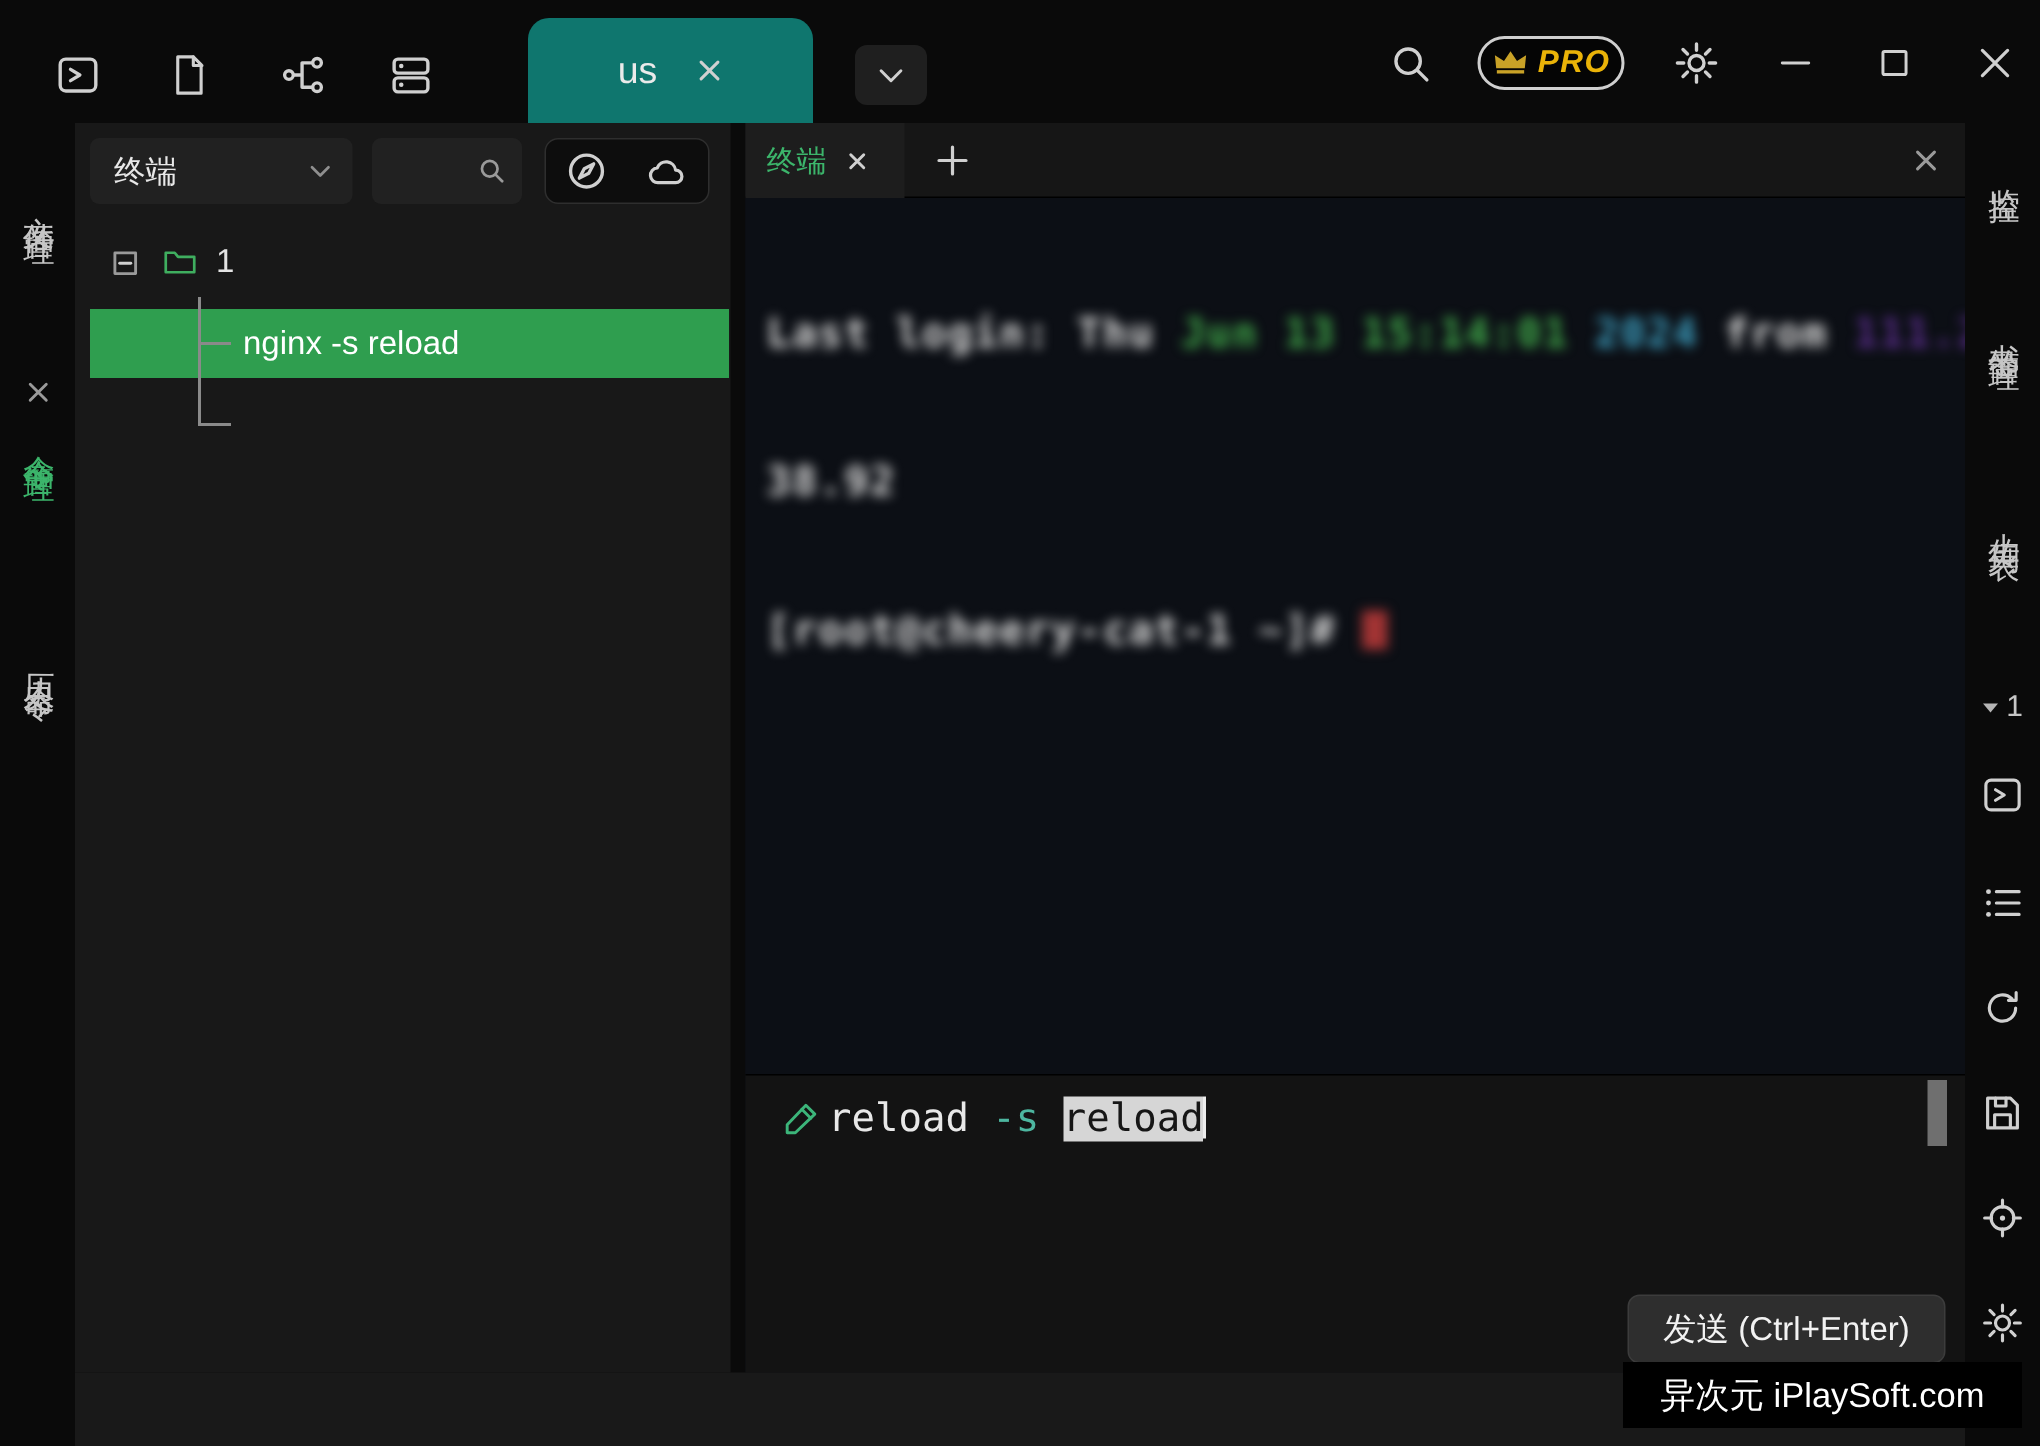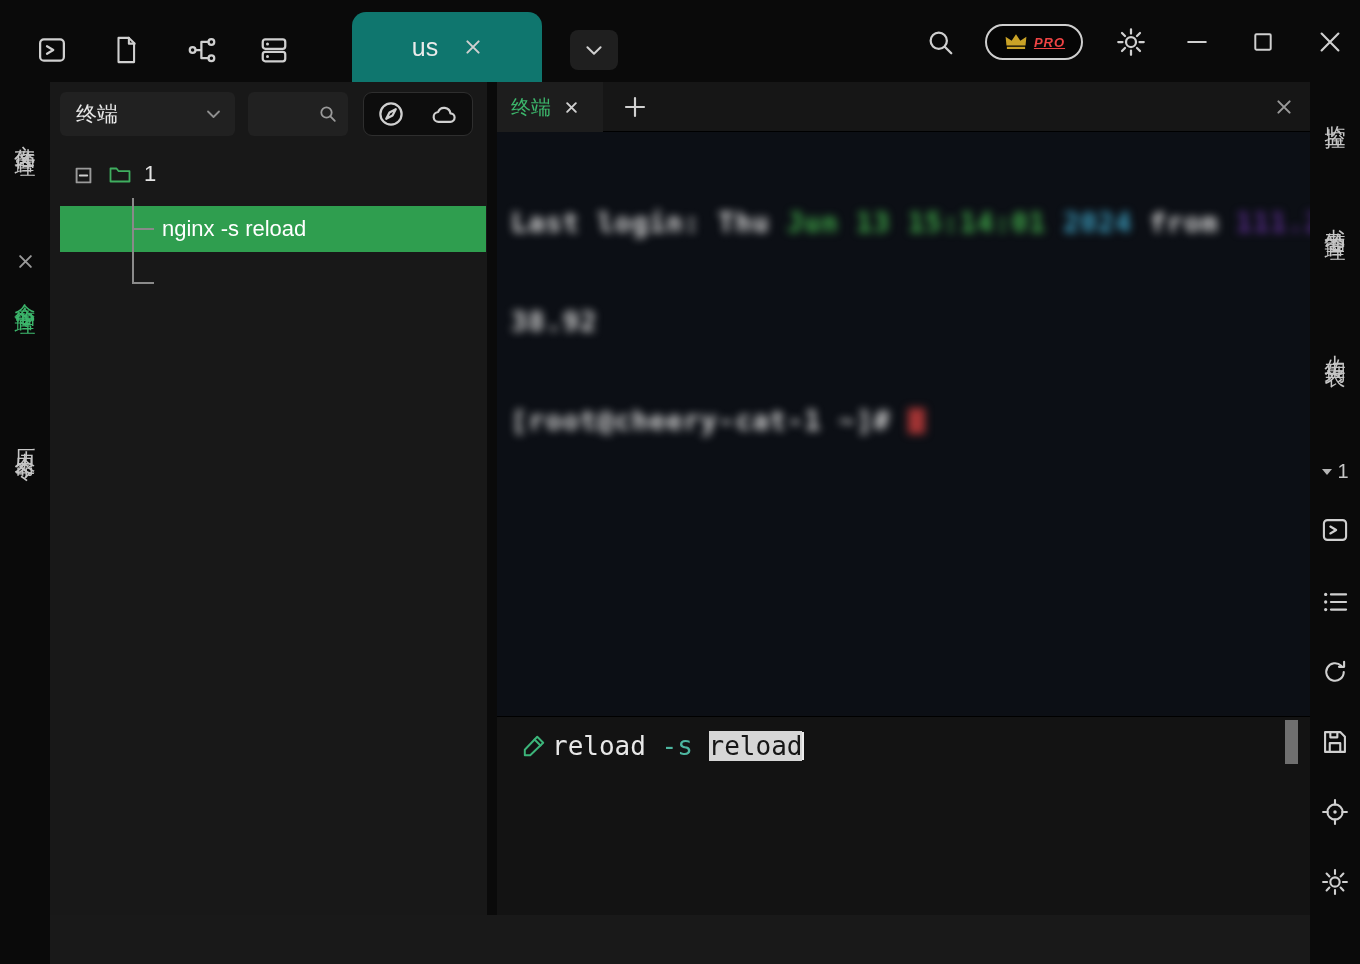--- a/index.html
+++ b/index.html
@@ -15,21 +15,21 @@
   .titlebar { left:0; top:0; width:1360px; height:82px; background:#0a0a0a; }
   .tb-iconbtn { width:40px; height:40px; top:30px; display:flex; align-items:center; justify-content:center; cursor:pointer; }
   .tb-iconbtn2 { width:40px; height:40px; top:22px; display:flex; align-items:center; justify-content:center; cursor:pointer; }
   .tb-tab { left:352px; top:12px; width:190px; height:70px; background:#0f766e; border-radius:14px 14px 0 0;
             display:flex; align-items:center; justify-content:center; gap:26px; }
   .tb-tab-label { color:#eaeaea; font-size:25px; }
   .tb-drop { left:570px; top:30px; width:48px; height:40px; background:#1f1f1f; border-radius:8px;
              display:flex; align-items:center; justify-content:center; cursor:pointer; }
   .pro-badge { left:985px; top:24px; width:98px; height:36px; background:#050505; border:2px solid #cfcfcf;
                border-radius:18px; display:flex; align-items:center; justify-content:center; gap:5px; }
-  .pro-text { color:#ef4444; font-size:13px; font-weight:bold; font-style:italic; letter-spacing:1px;text-decoration:underline; }
+  .pro-text { color:#eab308; font-size:21px; font-weight:bold; font-style:italic; letter-spacing:1px; }
 
   
   .left-rail { left:0; top:82px; width:50px; height:882px; background:#0a0a0a; }
   .v-label { writing-mode:vertical-rl; text-orientation:upright; font-size:21px; color:#c6c6c6;
              letter-spacing:4px; cursor:pointer; }
   .rail-item { left:0; width:50px; display:flex; justify-content:center; }
 
   
   .sidebar { left:50px; top:82px; width:437px; height:833px; background:#181818; }
   .type-select { left:10px; top:10px; width:175px; height:44px; background:#212121; border-radius:6px;
@@ -301,20 +301,23 @@
 
     <div class="abs composer">
       <span class="abs" style="left:24px; top:16px;">
         <svg width="26" height="26" viewBox="0 0 24 24">
             <path class="st" style="stroke:#3cb57a;" d="M15 3.5l5.5 5.5L8.5 20.5H3.5v-5z"></path>
             <path class="st" style="stroke:#3cb57a;" d="M12.5 6l5.5 5.5"></path>
           </svg>
       </span>
       <div class="cmd-text"><span>reload </span><span style="color: rgb(77, 182, 160);">-s </span><span class="sel">reload</span><span class="caret"></span></div>
       <div class="abs comp-scrollbar"></div>
+      <div class="abs send-btn">
+        <span>发送 (Ctrl+Enter)</span>
+      </div>
     </div>
   </div>
 
   <div class="abs right-rail">
     <div class="abs rr-item" style="top:26px;">
       <span class="v-label">监控</span>
     </div>
     <div class="abs rr-item" style="top:130px;">
       <span class="v-label">书签管理</span>
     </div>
@@ -376,14 +379,17 @@
       <span>
         <svg width="28" height="28" viewBox="0 0 24 24">
             <circle class="st" cx="12" cy="12" r="4"></circle>
             <path class="st" d="M12 1.8v3.4M12 18.8v3.4M1.8 12h3.4M18.8 12h3.4M4.8 4.8l2.4 2.4M16.8 16.8l2.4 2.4M19.2 4.8l-2.4 2.4M7.2 16.8l-2.4 2.4"></path>
           </svg>
       </span>
     </div>
   </div>
 
   <div class="abs bottom-bar"></div>
+  <div class="abs watermark">
+    <span>异次元 iPlaySoft.com</span>
+  </div>
 
 </div>
 
 </body></html>

